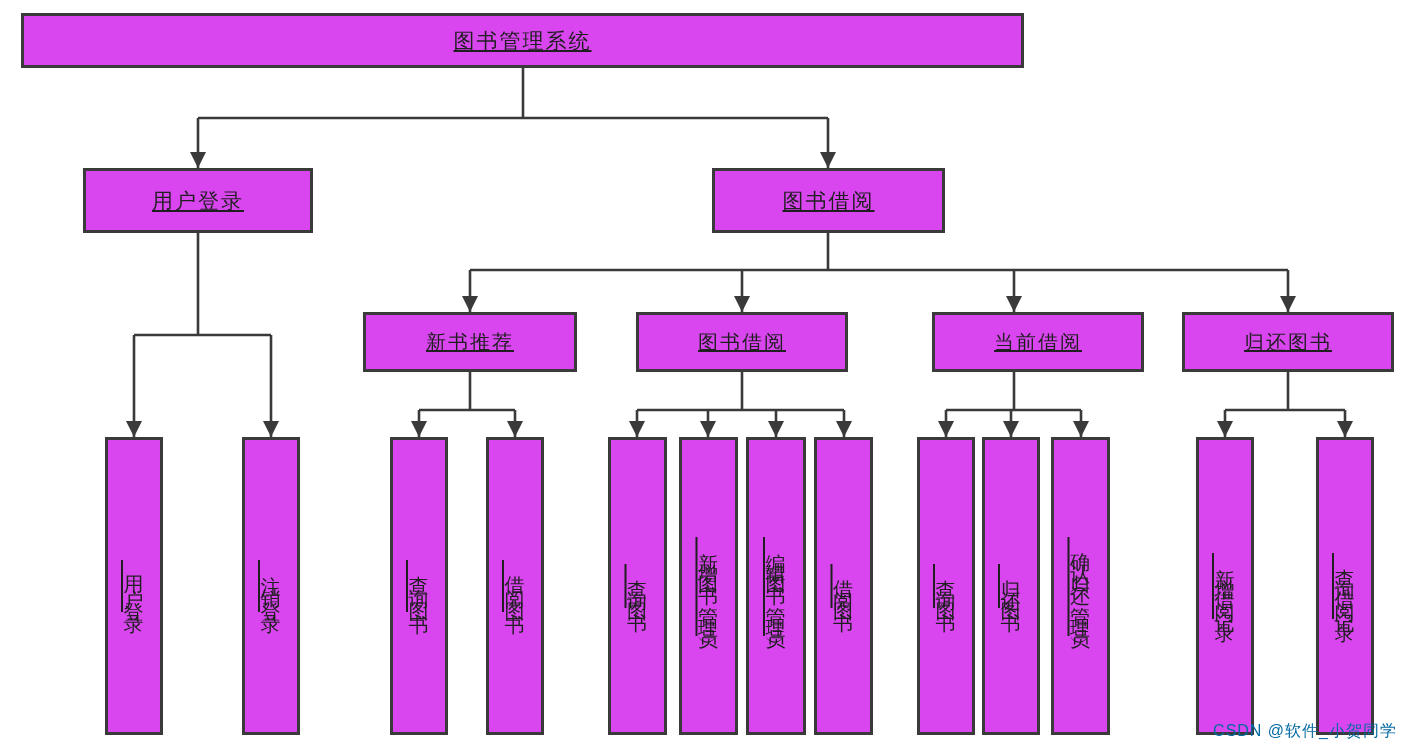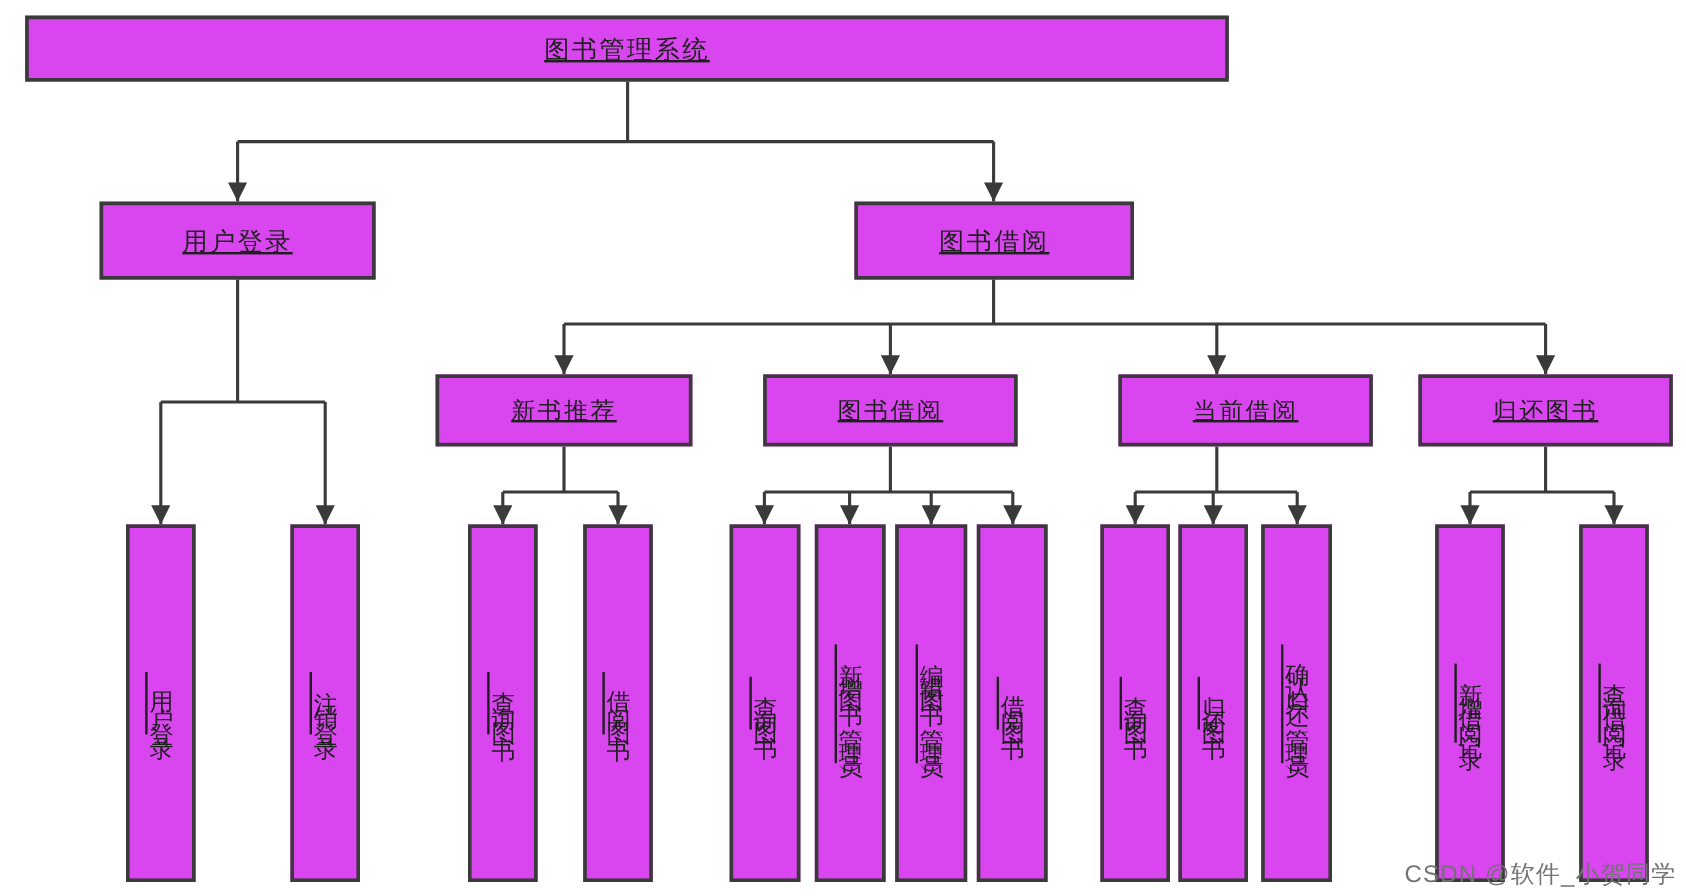--- a/index.html
+++ b/index.html
@@ -64,23 +64,23 @@
   .leaf.c3 { left: 814px;  width: 59px; letter-spacing: 11px; }
   .leaf.d0 { left: 917px;  width: 58px; letter-spacing: 11px; }
   .leaf.d1 { left: 982px;  width: 58px; letter-spacing: 11px; }
   .leaf.d2 { left: 1051px; width: 59px; letter-spacing: 11px; }
   .leaf.e0 { left: 1196px; width: 58px; letter-spacing: 11px; }
   .leaf.e1 { left: 1316px; width: 58px; letter-spacing: 11px; }
   #watermark {
     position: absolute;
     right: 8px;
     bottom: 5px;
-    font-size: 20px;
+    font-size: 16px;
     letter-spacing: 1px;
-    color: #737373;
+    color: #0369a1;
     z-index: 10;
     white-space: nowrap;
   }
 </style>
 </head>
 <body>
 
 <div id="canvas">
 
   <svg id="connectors" viewBox="0 0 1405 747" xmlns="http://www.w3.org/2000/svg">

